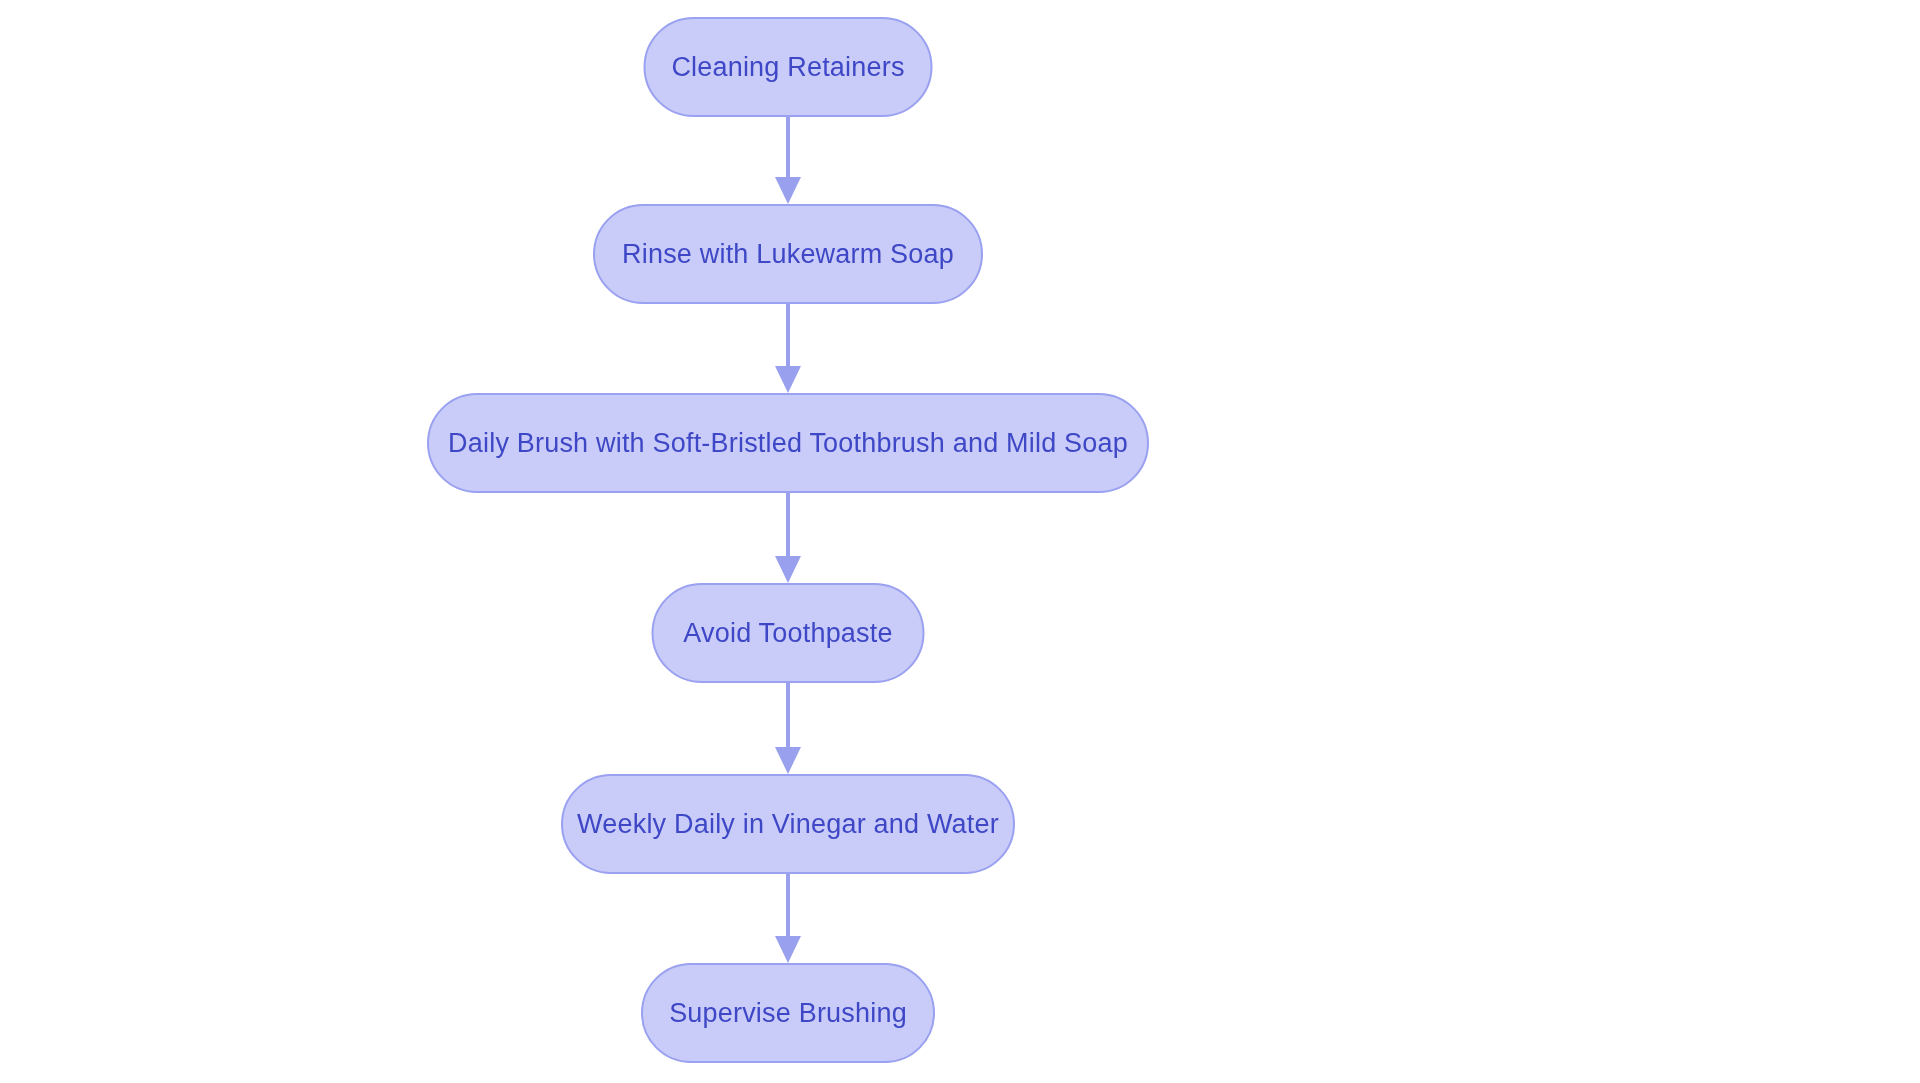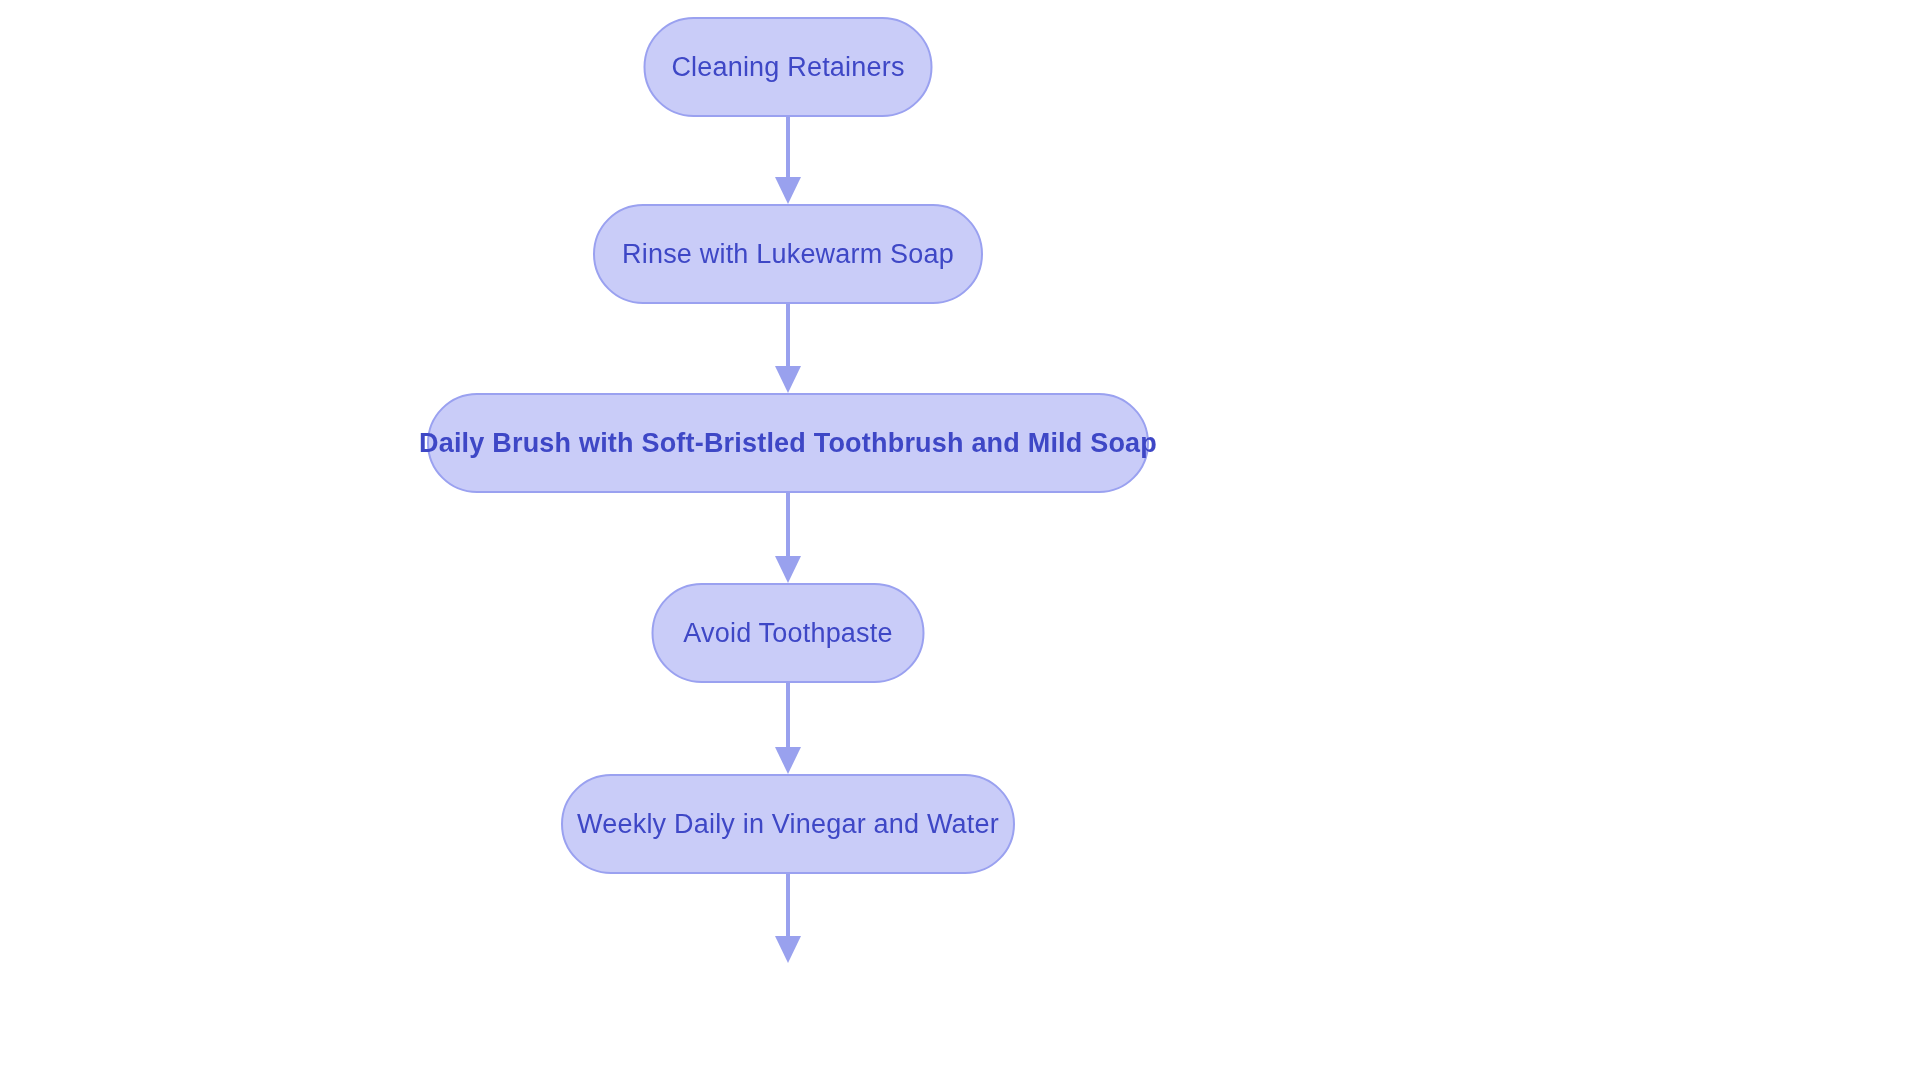--- a/index.html
+++ b/index.html
@@ -35,21 +35,21 @@
     font-size: 27px;
     letter-spacing: 0.2px;
     display: flex;
     align-items: center;
     justify-content: center;
     white-space: nowrap;
     padding: 0 12px;
   }
   .node-1 { top: 17px;  width: 289px; }
   .node-2 { top: 204px; width: 390px; }
-  .node-3 { top: 393px; width: 722px; font-weight: bold; }
+  .node-3 { top: 393px; width: 722px; }
   .node-4 { top: 583px; width: 273px; }
   .node-5 { top: 774px; width: 454px; }
   .node-6 { top: 963px; width: 294px; }
   .arrow {
     position: absolute;
     left: 50%;
     transform: translateX(-50%);
     display: flex;
     flex-direction: column;
     align-items: center;
@@ -115,14 +115,17 @@
 
   <div class="node node-5">
     <span>Weekly Daily in Vinegar and Water</span>
   </div>
 
   <div class="arrow arrow-5">
     <div class="line"></div>
     <div class="head"></div>
   </div>
 
+  <div class="node node-6">
+    <span>Supervise Brushing</span>
+  </div>
 
 </div>
 
 </body></html>

